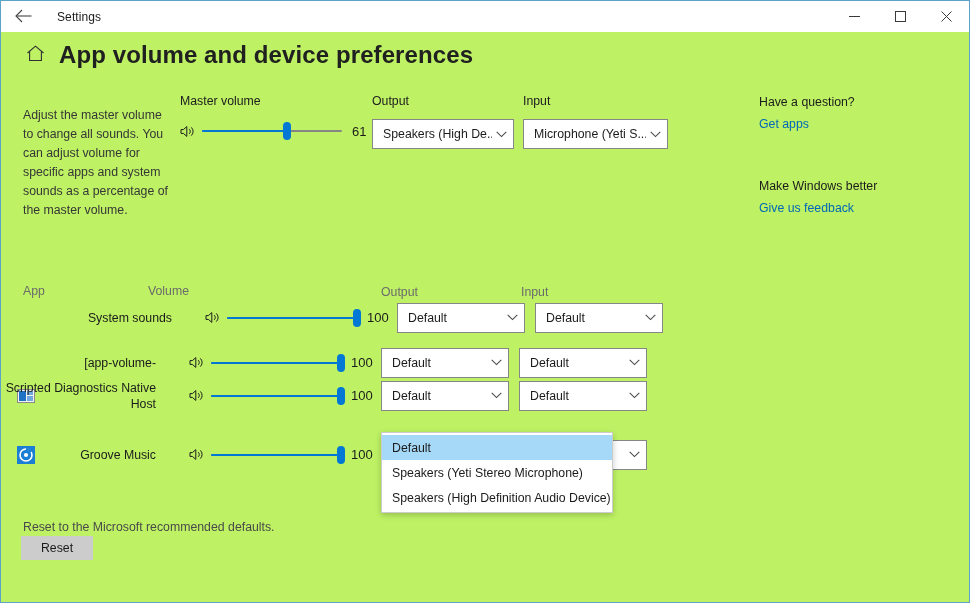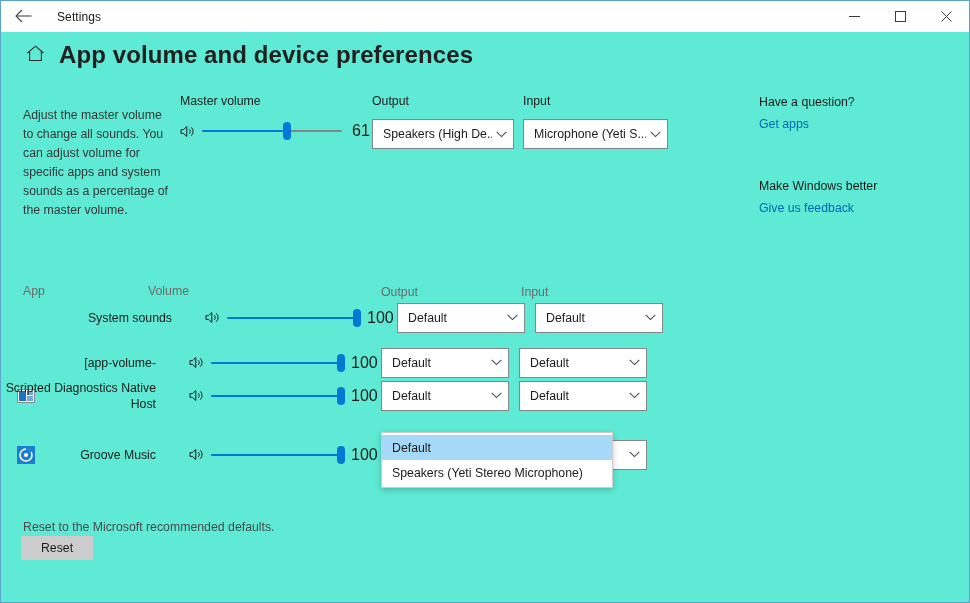--- a/index.html
+++ b/index.html
@@ -6,21 +6,21 @@
   html, body {
     margin: 0; padding: 0;
     width: 970px; height: 603px;
     background: #ffffff;
     font-family: "Liberation Sans", sans-serif;
     overflow: hidden;
   }
   #window {
     position: relative;
     width: 970px; height: 603px;
-    background: #5eead4;
+    background: #bef264;
     border: 1px solid #5ba3c7;
     overflow: hidden;
   }
 
   
   #titlebar {
     position: absolute; top: 0; left: 0;
     width: 968px; height: 31px;
     background: #ffffff;
     display: flex; align-items: center;
@@ -89,21 +89,21 @@
     position: absolute; left: 0; top: 11px;
     height: 2px; background: #0078d4; border-radius: 1px;
   }
   .thumb {
     position: absolute; top: 3px;
     width: 8px; height: 18px;
     background: #0078d4; border-radius: 4px;
     transform: translateX(-4px);
   }
   .slider-val {
-    font-size: 16px; color: #1b1b1b;
+    font-size: 13px; color: #1b1b1b;
     margin-left: 10px; min-width: 24px;
   }
 
   
   .dd-block { position: absolute; }
   .dropdown {
     height: 30px; border: 1px solid #868686;
     background: #ffffff;
     display: flex; align-items: center;
     padding: 0 6px 0 10px;
@@ -445,18 +445,19 @@
               </svg>
             </span>
           </span>
         </span>
       </div>
     </div>
 
   <div id="dd-open">
       <div class="dd-item selected">Default</div>
       <div class="dd-item">Speakers (Yeti Stereo Microphone)</div>
+      <div class="dd-item">Speakers (High Definition Audio Device)</div>
     </div>
 
   <div id="reset-text">Reset to the Microsoft recommended defaults.</div>
   <div id="reset-btn">Reset</div>
 
 </div>
 
 </body></html>

